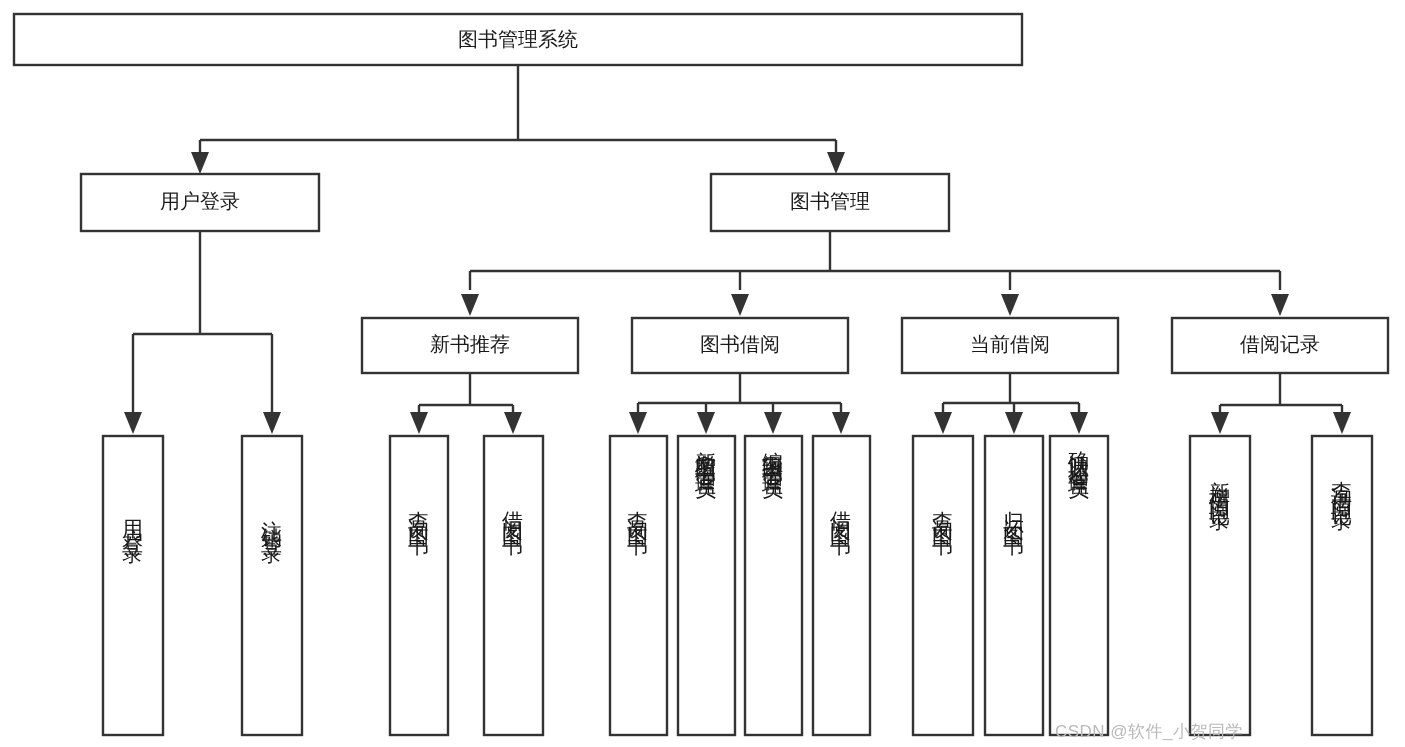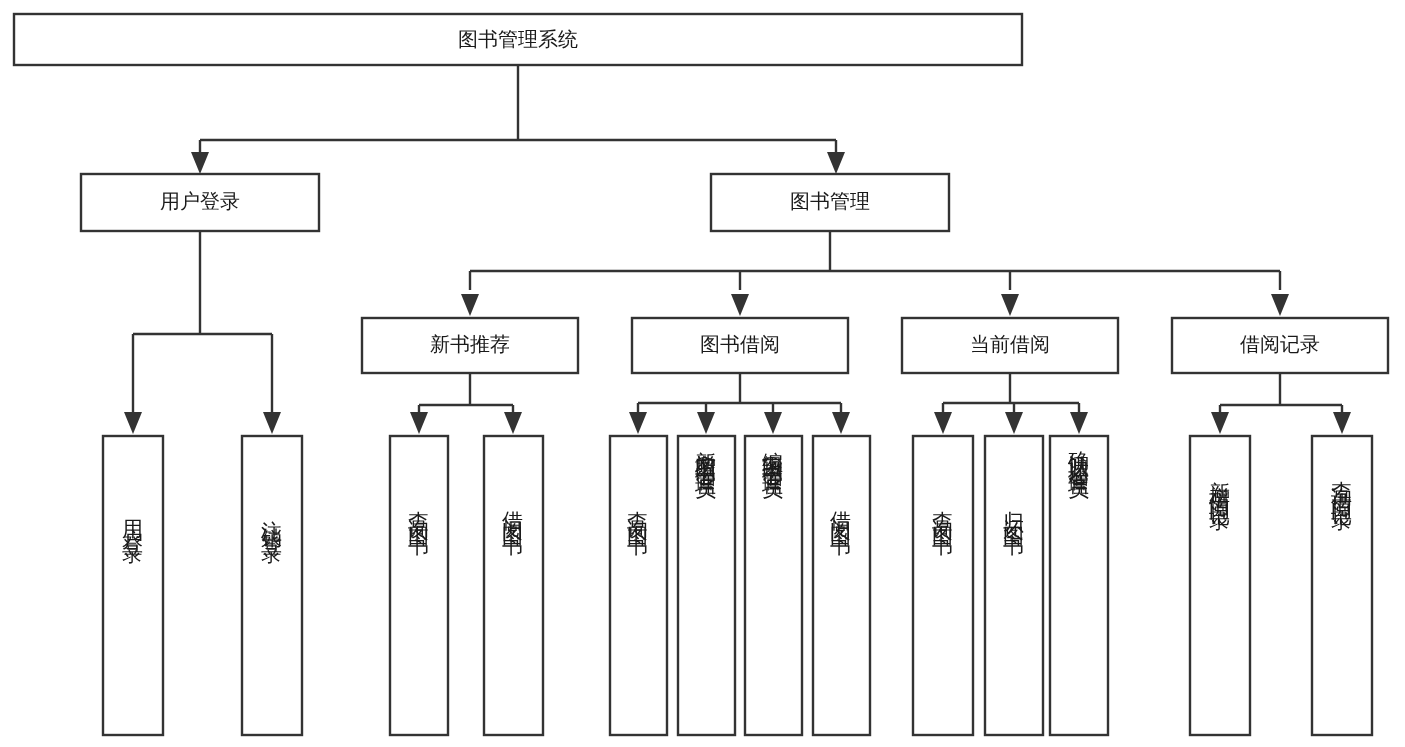--- a/index.html
+++ b/index.html
@@ -188,14 +188,15 @@
       <rect class="node-box" x="1190" y="436" width="60" height="299"></rect>
       <text class="leaf-label" x="1220" y="482" text-anchor="middle" style="writing-mode:vertical-rl; text-orientation:upright; letter-spacing:6px;">新增借阅记录</text>
     </g>
     <g>
       <rect class="node-box" x="1312" y="436" width="60" height="299"></rect>
       <text class="leaf-label" x="1342" y="482" text-anchor="middle" style="writing-mode:vertical-rl; text-orientation:upright; letter-spacing:6px;">查询借阅记录</text>
     </g>
 
   </svg>
 
+  <div class="watermark">CSDN @软件_小贺同学</div>
 
 </div>
 
 </body></html>

